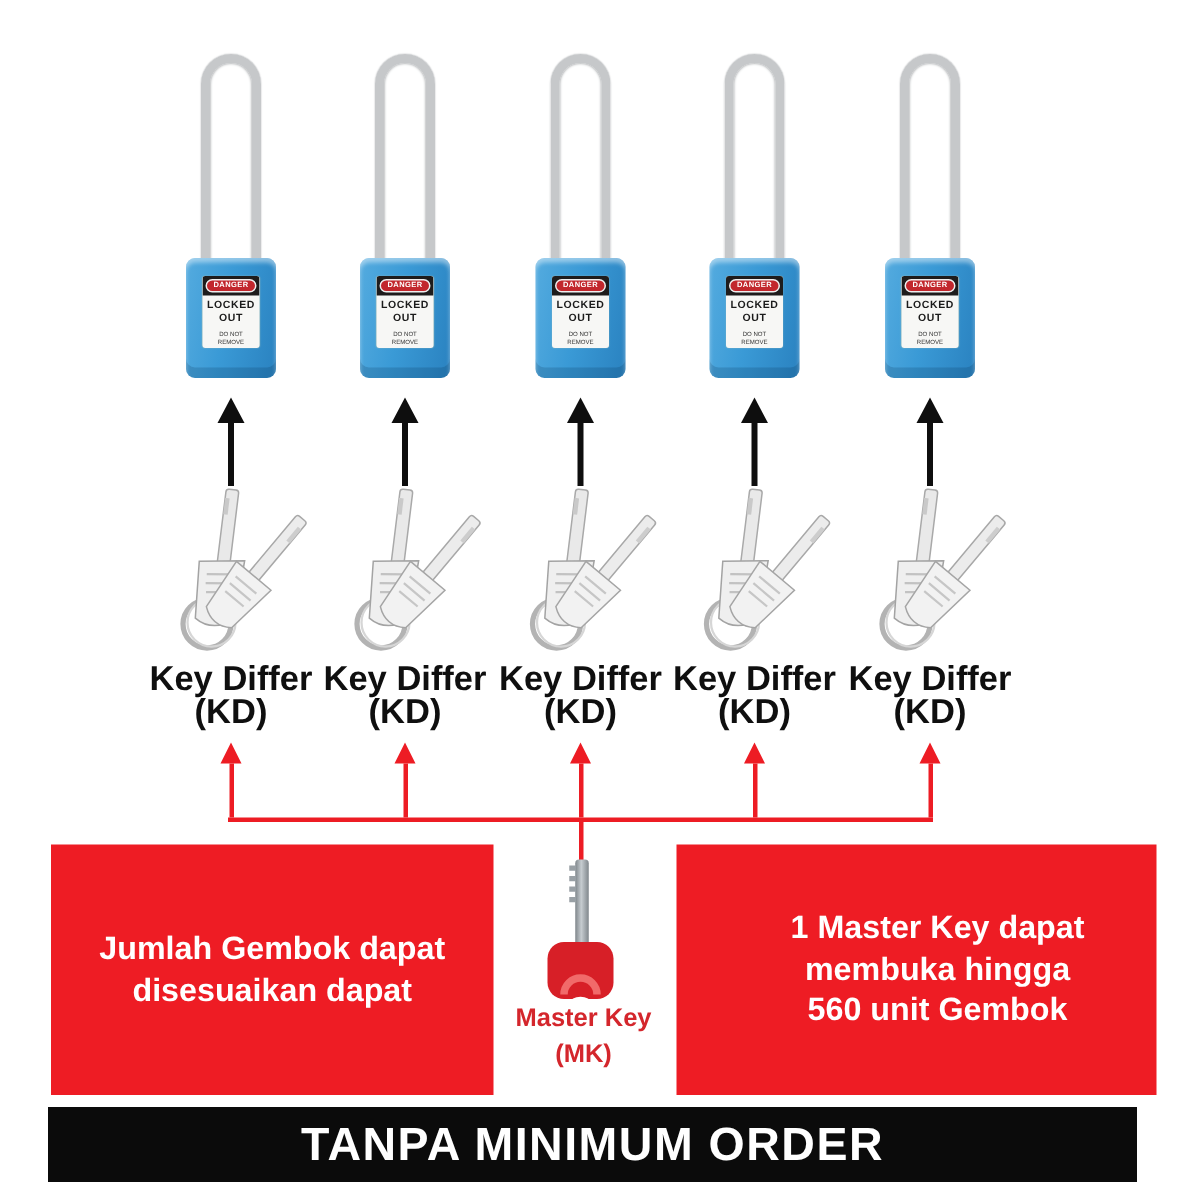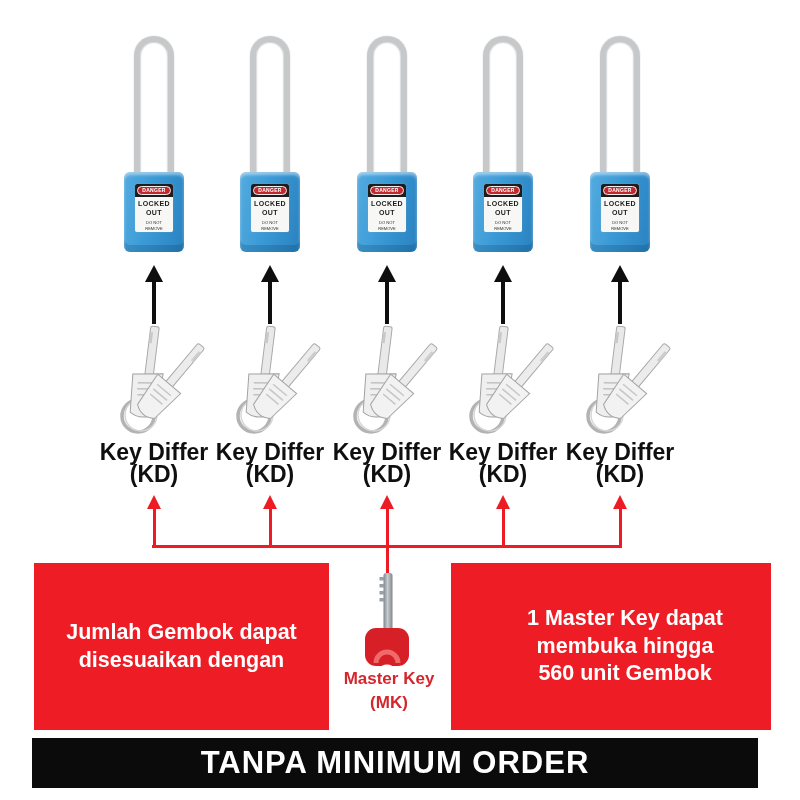--- a/index.html
+++ b/index.html
@@ -282,21 +282,21 @@
   <svg class="mksvg">
       <use href="#masterkey"></use>
     </svg>
   <div class="mklabel">
     <div>Master Key</div>
     <div>(MK)</div>
   </div>
 
   <div class="infobox leftbox">
     <div>Jumlah Gembok dapat</div>
-    <div>disesuaikan dengan</div>
+    <div>disesuaikan dapat</div>
   </div>
   <div class="infobox rightbox">
     <div>1 Master Key dapat</div>
     <div>membuka hingga</div>
     <div>560 unit Gembok</div>
   </div>
 
   <div class="bottombar">
     <span>TANPA MINIMUM ORDER</span>
   </div>

